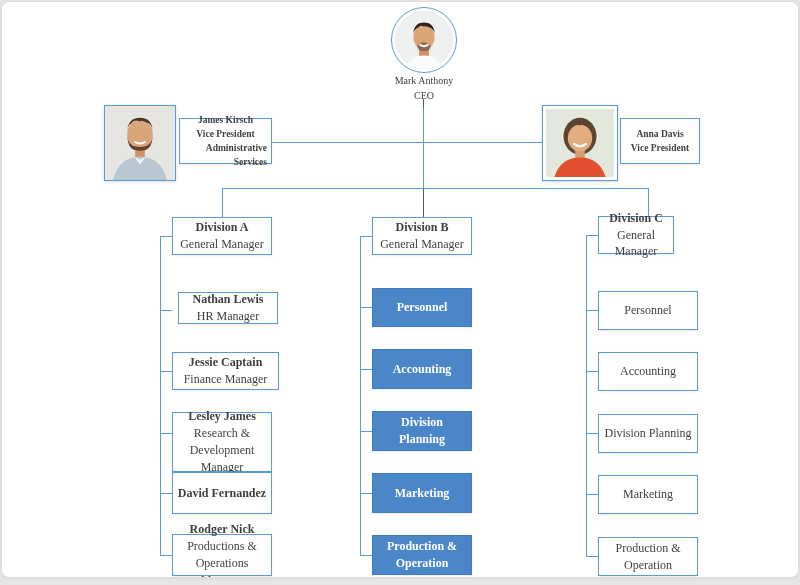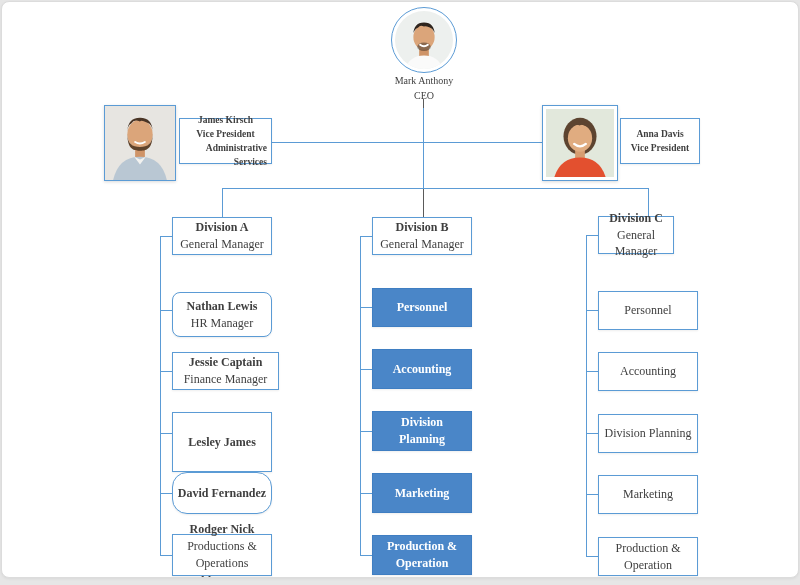--- a/index.html
+++ b/index.html
@@ -146,32 +146,33 @@
   </div>
   <div class="node" style="left:370px;top:215px;width:100px;height:38px;">
     <div class="nm">Division B</div>
     <div>General Manager</div>
   </div>
   <div class="node" style="left:596px;top:214px;width:76px;height:38px;">
     <div class="nm">Division C</div>
     <div>General Manager</div>
   </div>
 
-  <div class="node" style="left:170px;top:290px;width:100px;height:45px;border-radius:8px;">
+  <div class="node" style="left:176px;top:290px;width:100px;height:32px;">
     <div class="nm">Nathan Lewis</div>
     <div>HR Manager</div>
   </div>
   <div class="node" style="left:170px;top:350px;width:107px;height:38px;">
     <div class="nm">Jessie Captain</div>
     <div>Finance Manager</div>
   </div>
   <div class="node" style="left:170px;top:410px;width:100px;height:60px;">
     <div class="nm">Lesley James</div>
-  </div>
-  <div class="node" style="left:170px;top:470px;width:100px;height:42px;border-radius:15px;">
+    <div>Research &amp; Development Manager</div>
+  </div>
+  <div class="node" style="left:170px;top:470px;width:100px;height:42px;">
     <div class="nm">David Fernandez</div>
   </div>
   <div class="node" style="left:170px;top:532px;width:100px;height:42px;">
     <div class="nm">Rodger Nick</div>
     <div>Productions &amp; Operations Manager</div>
   </div>
 
   <div class="node filled" style="left:370px;top:286px;width:100px;height:39px;">
     <div>Personnel</div>
   </div>

